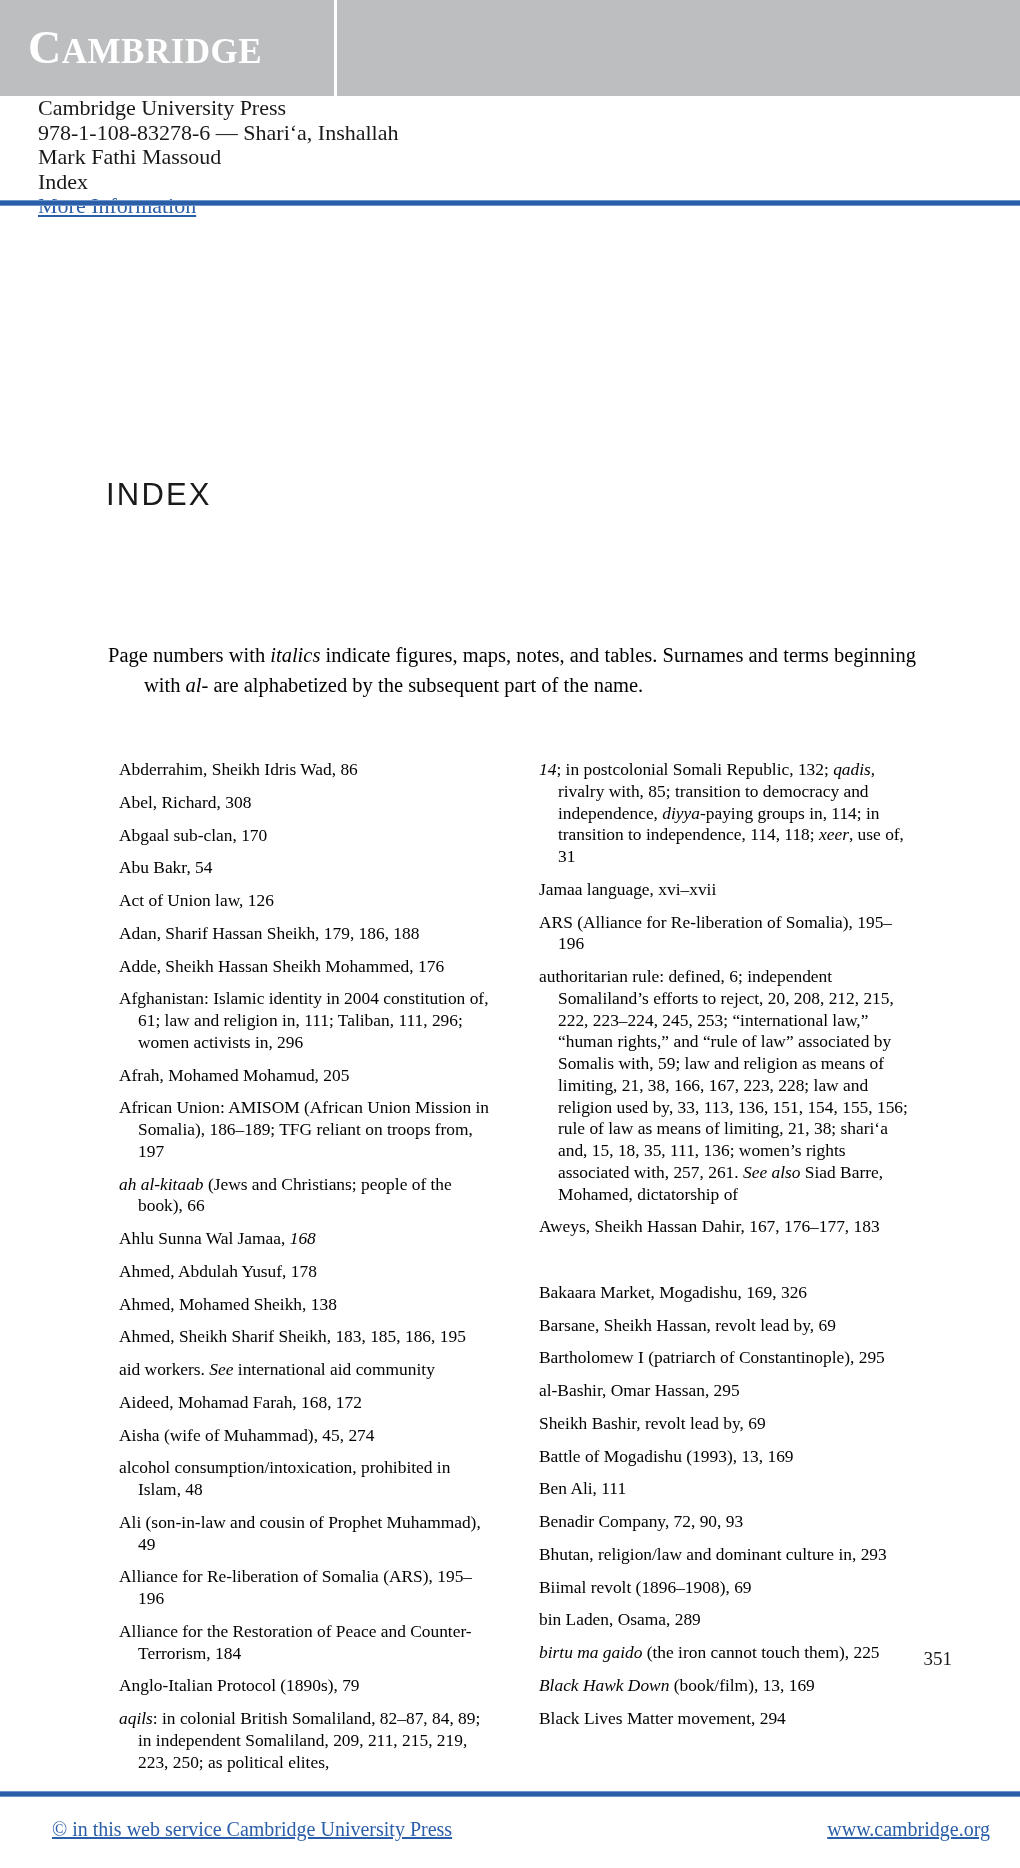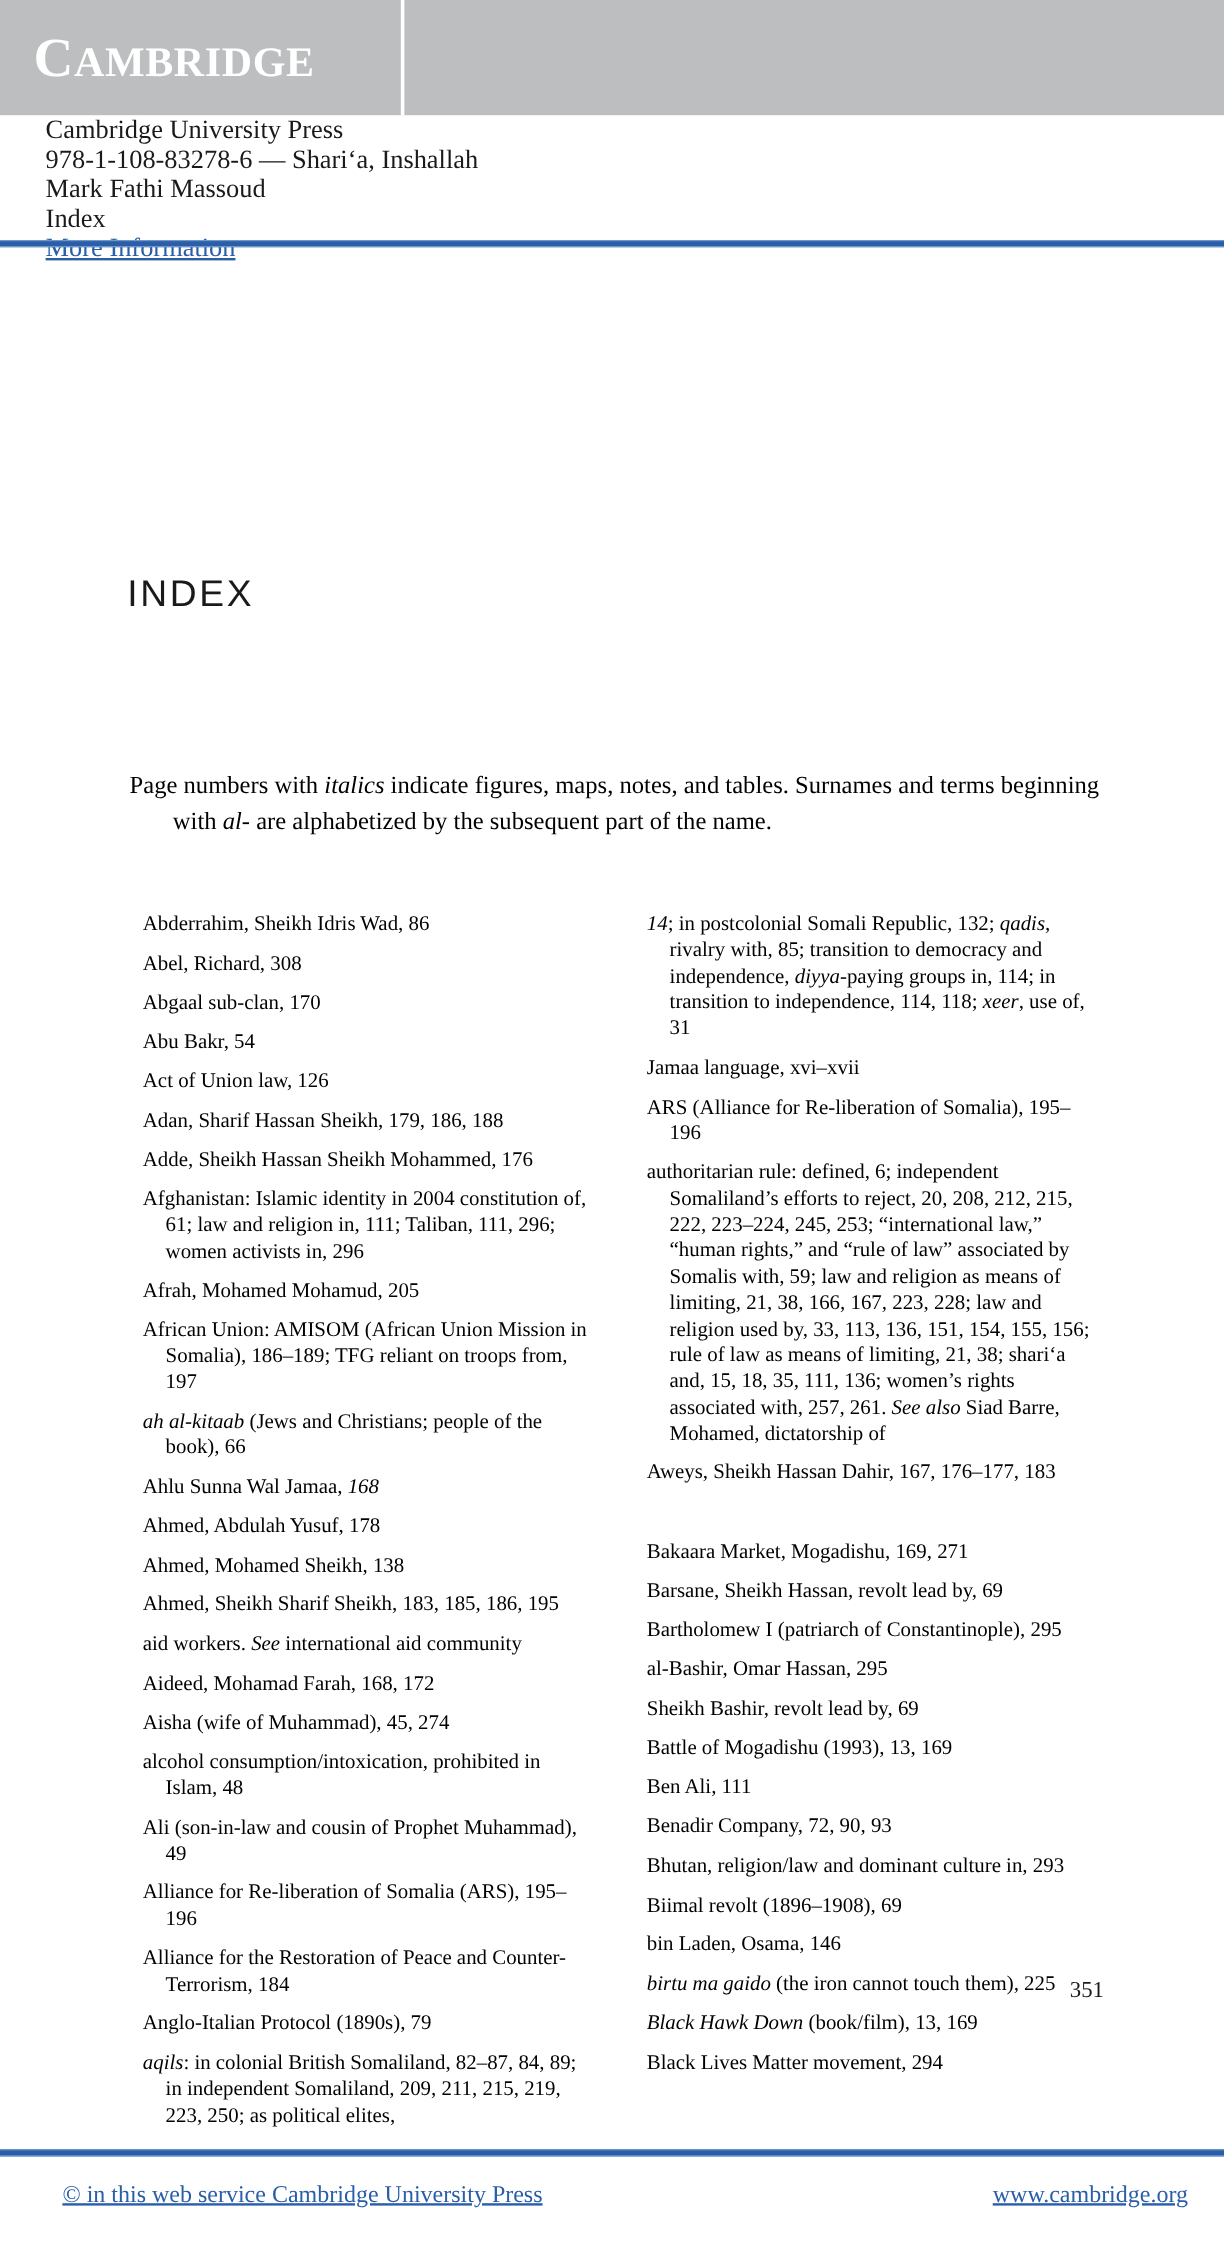--- a/index.html
+++ b/index.html
@@ -138,20 +138,21 @@
 
   #folio {
     position: absolute;
     left: 0;
     top: 1648px;
     width: 920px;
     text-align: right;
     font-family: "Liberation Serif", serif;
     font-size: 19px;
     color: #1a1a1a;
+    padding-left: 32px;
   }
 
   
   #footer-rule {
     position: absolute;
     left: 0;
     top: 1791px;
     width: 1020px;
     height: 4px;
     background: #2b5ea8;
@@ -240,31 +241,31 @@
       <p class="index-entry">Anglo-Italian Protocol (1890s), 79</p>
       <p class="index-entry"><i>aqils</i>: in colonial British Somaliland, 82–87, 84, 89; in independent Somaliland, 209, 211, 215, 219, 223, 250; as political elites,</p>
     </div>
   <div class="index-column" id="col-right">
       <p class="index-entry"><i>14</i>; in postcolonial Somali Republic, 132; <i>qadis</i>, rivalry with, 85; transition to democracy and independence, <i>diyya</i>-paying groups in, 114; in transition to independence, 114, 118; <i>xeer</i>, use of, 31</p>
       <p class="index-entry">Jamaa language, xvi–xvii</p>
       <p class="index-entry">ARS (Alliance for Re-liberation of Somalia), 195–196</p>
       <p class="index-entry">authoritarian rule: defined, 6; independent Somaliland’s efforts to reject, 20, 208, 212, 215, 222, 223–224, 245, 253; “international law,” “human rights,” and “rule of law” associated by Somalis with, 59; law and religion as means of limiting, 21, 38, 166, 167, 223, 228; law and religion used by, 33, 113, 136, 151, 154, 155, 156; rule of law as means of limiting, 21, 38; shariʻa and, 15, 18, 35, 111, 136; women’s rights associated with, 257, 261. <i>See also</i> Siad Barre, Mohamed, dictatorship of</p>
       <p class="index-entry">Aweys, Sheikh Hassan Dahir, 167, 176–177, 183</p>
       <div class="index-gap"></div>
-      <p class="index-entry">Bakaara Market, Mogadishu, 169, 271</p>
+      <p class="index-entry">Bakaara Market, Mogadishu, 169, 326</p>
       <p class="index-entry">Barsane, Sheikh Hassan, revolt lead by, 69</p>
       <p class="index-entry">Bartholomew I (patriarch of Constantinople), 295</p>
       <p class="index-entry">al-Bashir, Omar Hassan, 295</p>
       <p class="index-entry">Sheikh Bashir, revolt lead by, 69</p>
       <p class="index-entry">Battle of Mogadishu (1993), 13, 169</p>
       <p class="index-entry">Ben Ali, 111</p>
       <p class="index-entry">Benadir Company, 72, 90, 93</p>
       <p class="index-entry">Bhutan, religion/law and dominant culture in, 293</p>
       <p class="index-entry">Biimal revolt (1896–1908), 69</p>
-      <p class="index-entry">bin Laden, Osama, 146</p>
+      <p class="index-entry">bin Laden, Osama, 289</p>
       <p class="index-entry"><i>birtu ma gaido</i> (the iron cannot touch them), 225</p>
       <p class="index-entry"><i>Black Hawk Down</i> (book/film), 13, 169</p>
       <p class="index-entry">Black Lives Matter movement, 294</p>
     </div>
 </div>
 
 <div id="folio">351</div>
 
 <div id="footer-rule"></div>
 <div id="footer">

